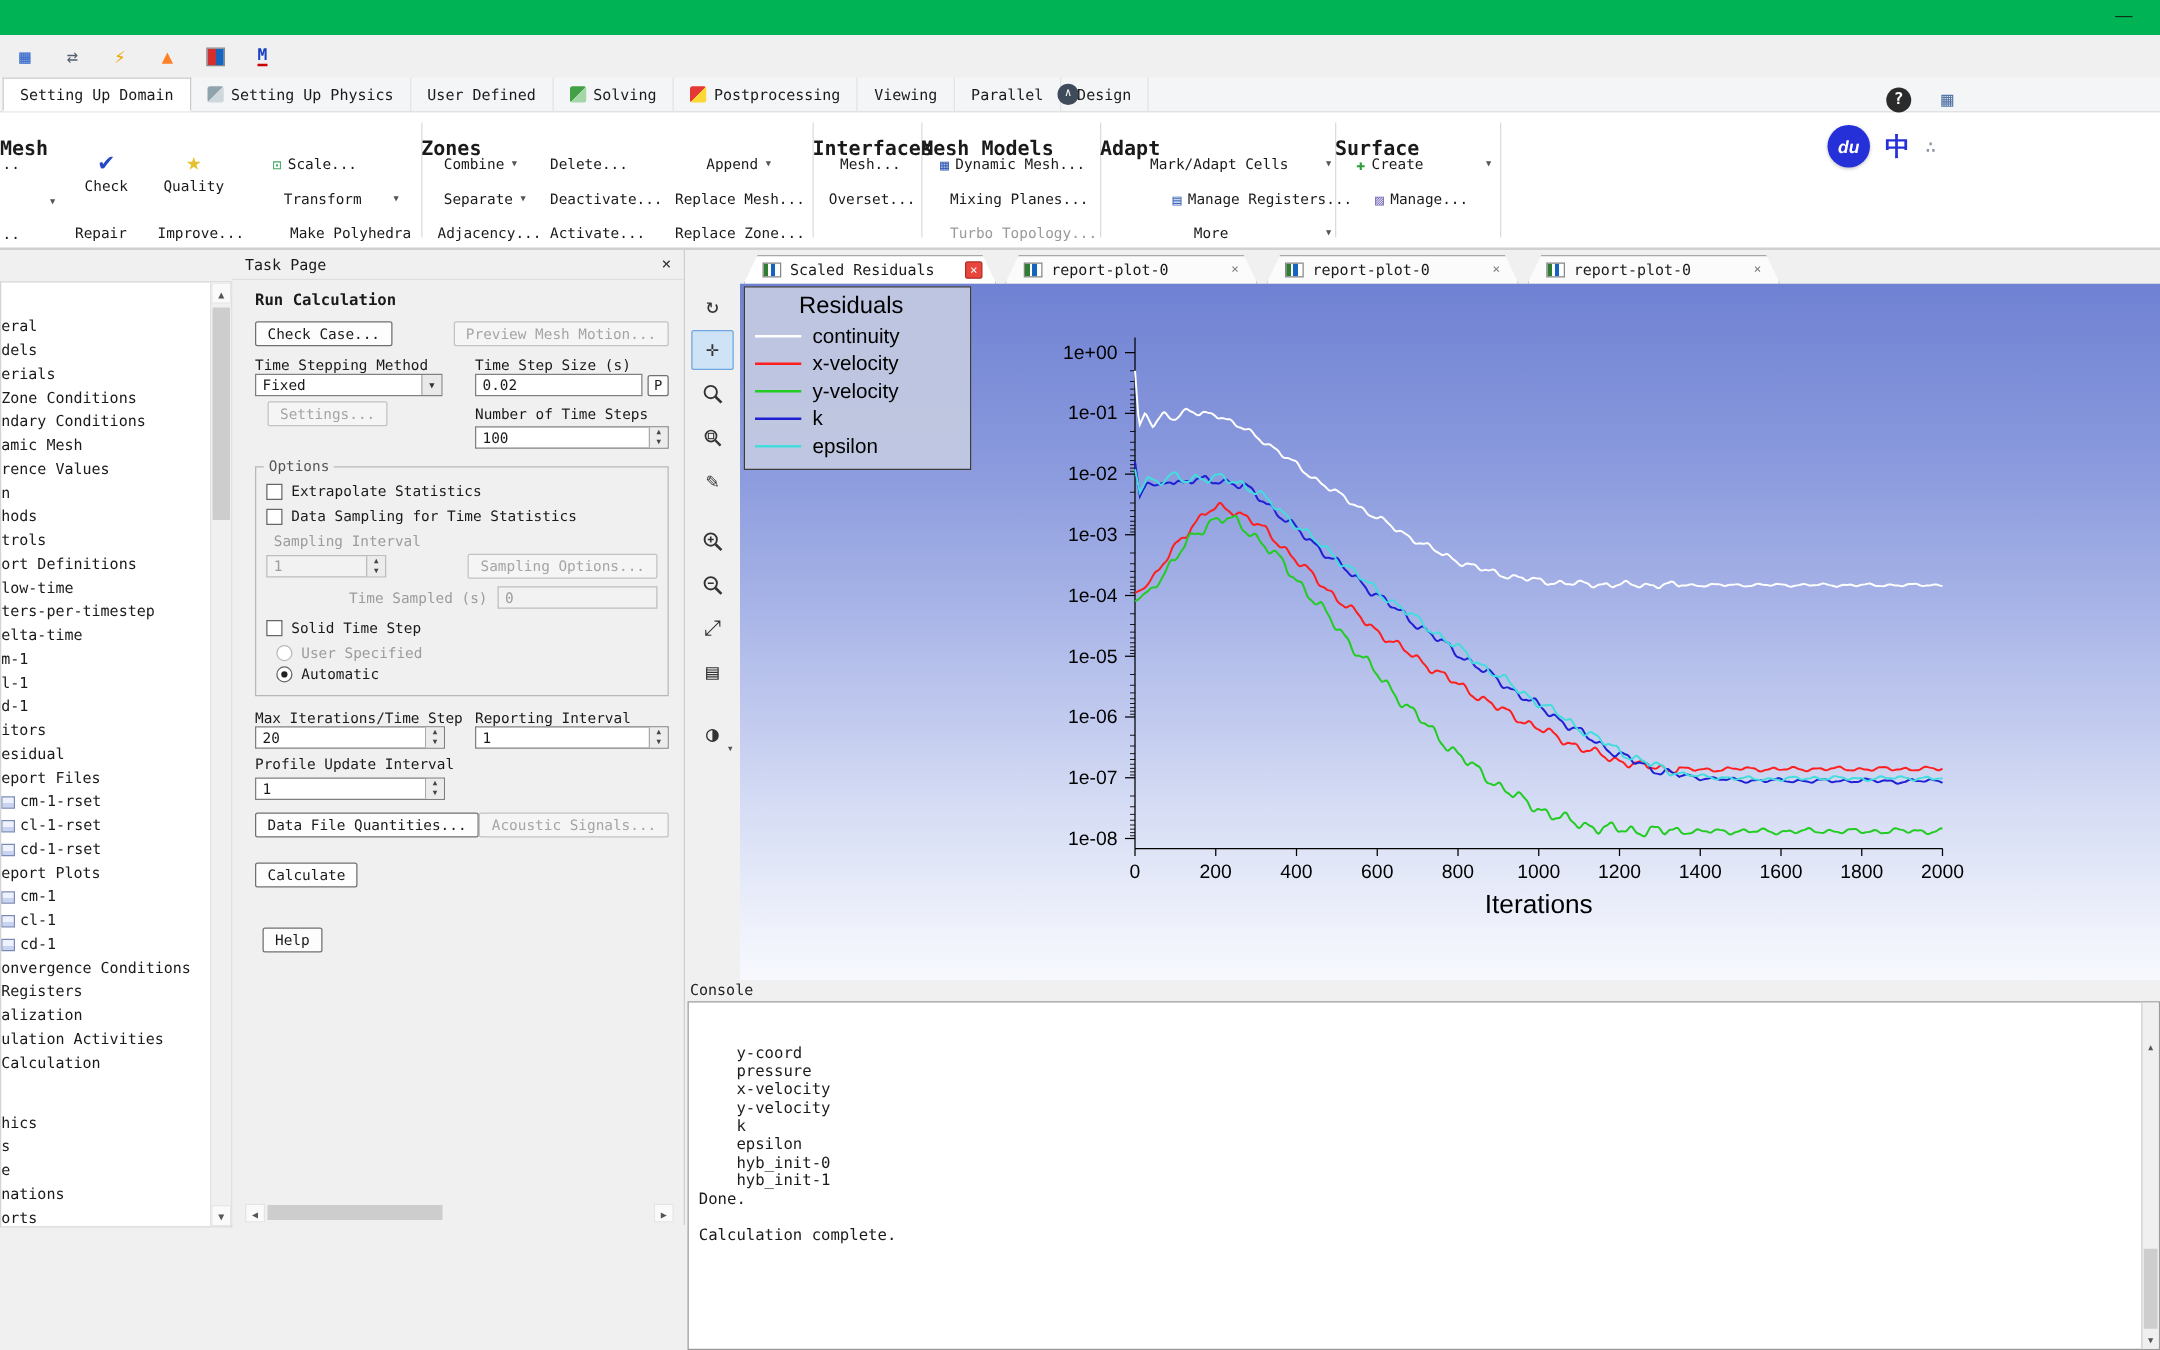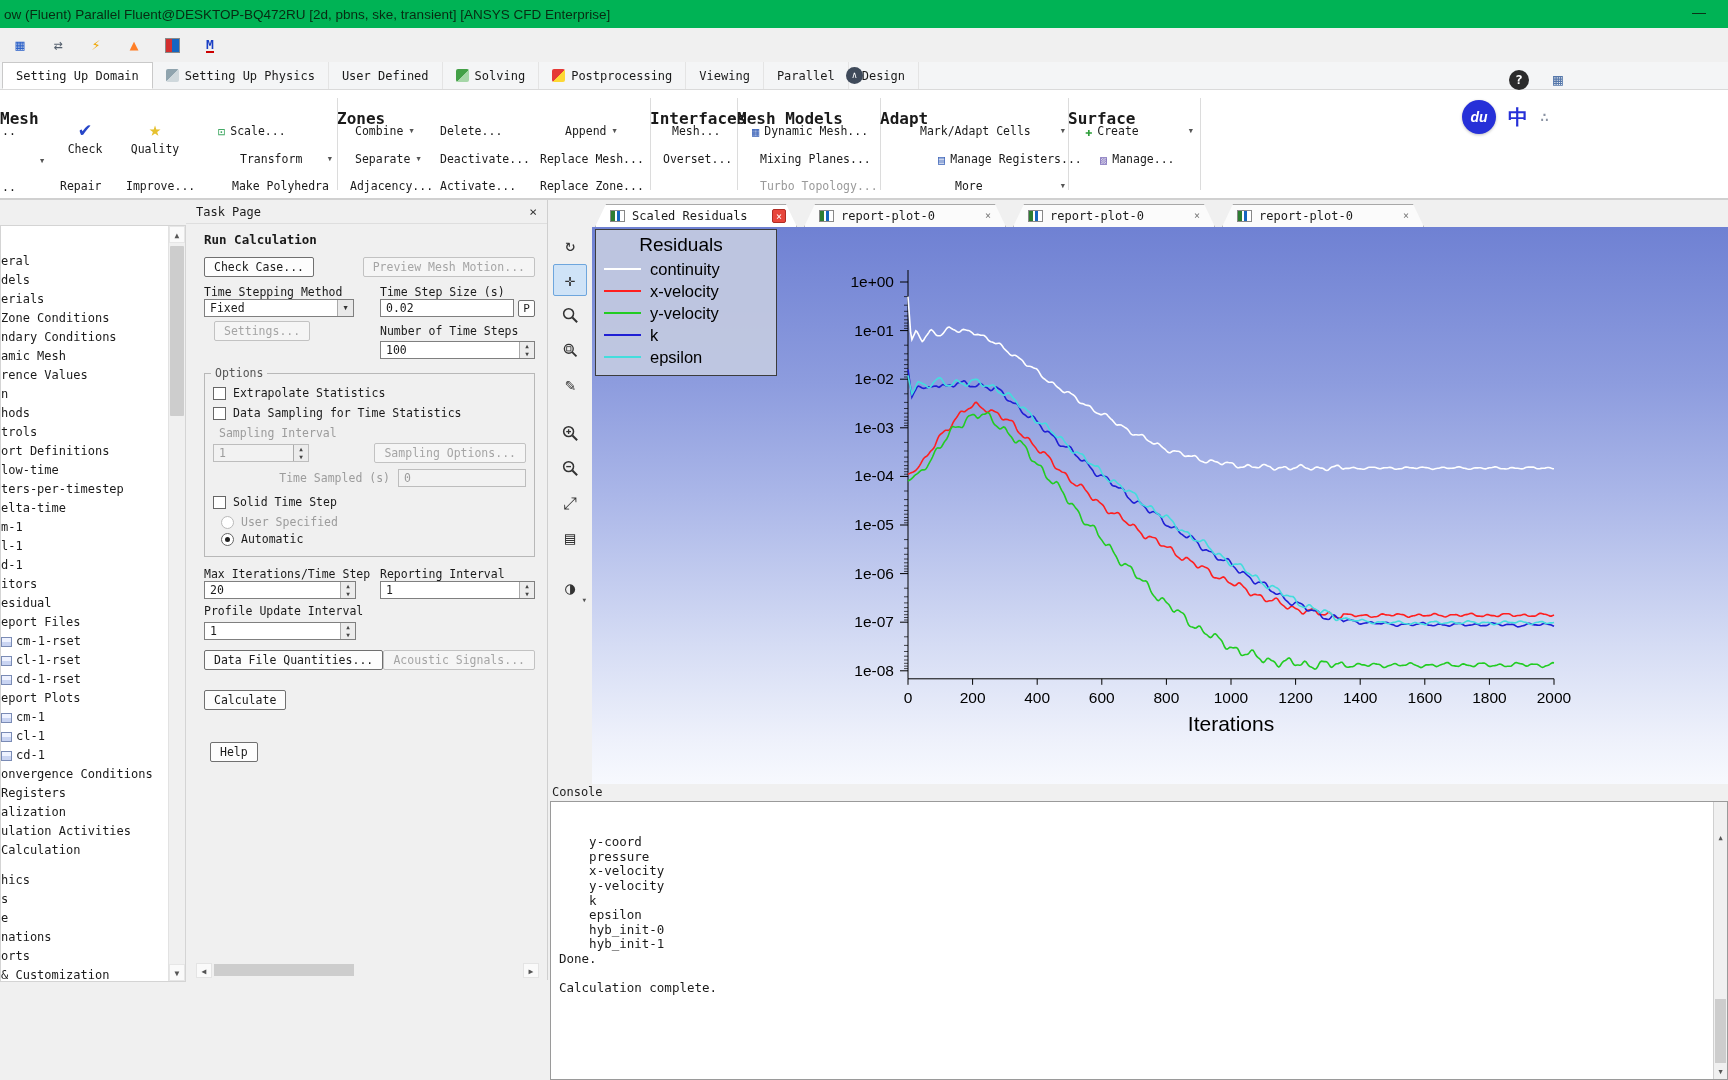--- a/index.html
+++ b/index.html
@@ -49,21 +49,21 @@
   #ime .zh { color:#2630d8; font-size:20px; font-weight:bold; }
   #ime .tools { color:#8a93a3; font-size:15px; }
 
   
   #main { position:absolute; top:200px; left:0; width:1728px; height:880px; background:#f0f0f0; }
 
   
   #tree { position:absolute; left:0; top:25px; width:186px; height:757px; background:#fff; border:1px solid #d4d4d4; overflow:hidden; }
   #tree-items { position:absolute; left:0; top:26px; right:17px; }
   .tree-item { height:19px; line-height:19px; white-space:nowrap; overflow:hidden; display:flex; align-items:center; cursor:default; }
-  .tree-item.gap { margin-top:11px; }
+  .tree-item.gap { margin-top:29px; }
   .titem-icon { width:11px; height:10px; border:1px solid #7a8bb5; background:linear-gradient(180deg,#eef2ff 55%,#c9d4f2 55%); margin-right:4px; flex:none; }
   .vscroll { position:absolute; right:0; top:0; bottom:0; width:17px; background:#f0f0f0; border-left:1px solid #e2e2e2; }
   .vscroll .sarr { height:17px; text-align:center; font-size:8px; line-height:17px; color:#555; background:#fafafa; border:1px solid #e6e6e6; cursor:default; }
   .vscroll .sarr.bot { position:absolute; bottom:0; left:0; right:0; }
   .vscroll .sthumb { position:absolute; left:1px; width:14px; background:#cdcdcd; border-radius:1px; }
 
   
   #taskpage { position:absolute; left:186px; top:0; width:362px; height:780px; background:#f0f0f0; border-right:1px solid #cfcfcf; font-size:11.5px; }
   #tp-header { height:24px; line-height:24px; padding-left:10px; border-bottom:1px solid #dedede; position:relative; font-size:12px; }
   #tp-header .x { position:absolute; right:10px; top:0; font-size:13px; color:#333; cursor:default; }
@@ -131,21 +131,20 @@
   .cline { min-height:14.6px; }
   .cscroll { position:absolute; right:0; top:0; bottom:0; width:14px; background:#f0f0f0; border-left:1px solid #d0d0d0; }
   .cscroll .sarr { height:14px; text-align:center; font-size:7px; line-height:14px; color:#555; }
   .cscroll .sarr.bot { position:absolute; bottom:0; left:0; right:0; }
   .cscroll .sthumb { position:absolute; bottom:16px; left:1px; width:11px; height:64px; background:#cdcdcd; }
 </style>
 </head>
 <body>
 
 <div id="titlebar">
-  <span>ow (Fluent) Parallel Fluent@DESKTOP-BQ472RU  [2d, pbns, ske, transient] [ANSYS CFD Enterprise]</span>
   <span class="min">—</span>
 </div>
 
 <div id="qat">
   <span class="qat-btn" style="color:#2d62c9">▦</span>
   <span class="qat-btn" style="color:#55606e">⇄</span>
   <span class="qat-btn" style="color:#f0a500">⚡</span>
   <span class="qat-btn" style="color:#ff7f27">▲</span>
   <span class="qat-btn">
       <span class="qat-split"></span>
@@ -199,21 +198,21 @@
       <span class="bicon" style="color:#2746c8">✔</span>
       <span>Check</span>
     </div>
     <div class="bigbtn" style="left:126px">
       <span class="bicon" style="color:#e6c12f">★</span>
       <span>Quality</span>
     </div>
     <span class="ritem" style="left:60px;top:85px">Repair</span>
     <span class="ritem" style="left:126px;top:85px">Improve...</span>
     <span class="ritem" style="left:218px;top:30px"><span class="r-ic" style="color:#4a6">⊡</span><span>Scale...</span></span>
-    <span class="ritem" style="left:240px;top:58px;width:92px"><span>Transform</span><span class="dd far">▼</span></span>
+    <span class="ritem" style="left:227px;top:58px;width:92px"><span>Transform</span><span class="dd far">▼</span></span>
     <span class="ritem" style="left:232px;top:85px">Make Polyhedra</span>
   </div>
   <div class="gsep" style="left:337px"></div>
 
   <div class="rgroup" style="left:337px;width:313px">
     <div class="gtitle">Zones</div>
     <span class="ritem" style="left:18px;top:30px"><span>Combine</span><span class="dd">▼</span></span>
     <span class="ritem" style="left:18px;top:58px"><span>Separate</span><span class="dd">▼</span></span>
     <span class="ritem" style="left:13px;top:85px">Adjacency...</span>
     <span class="ritem" style="left:103px;top:30px">Delete...</span>

